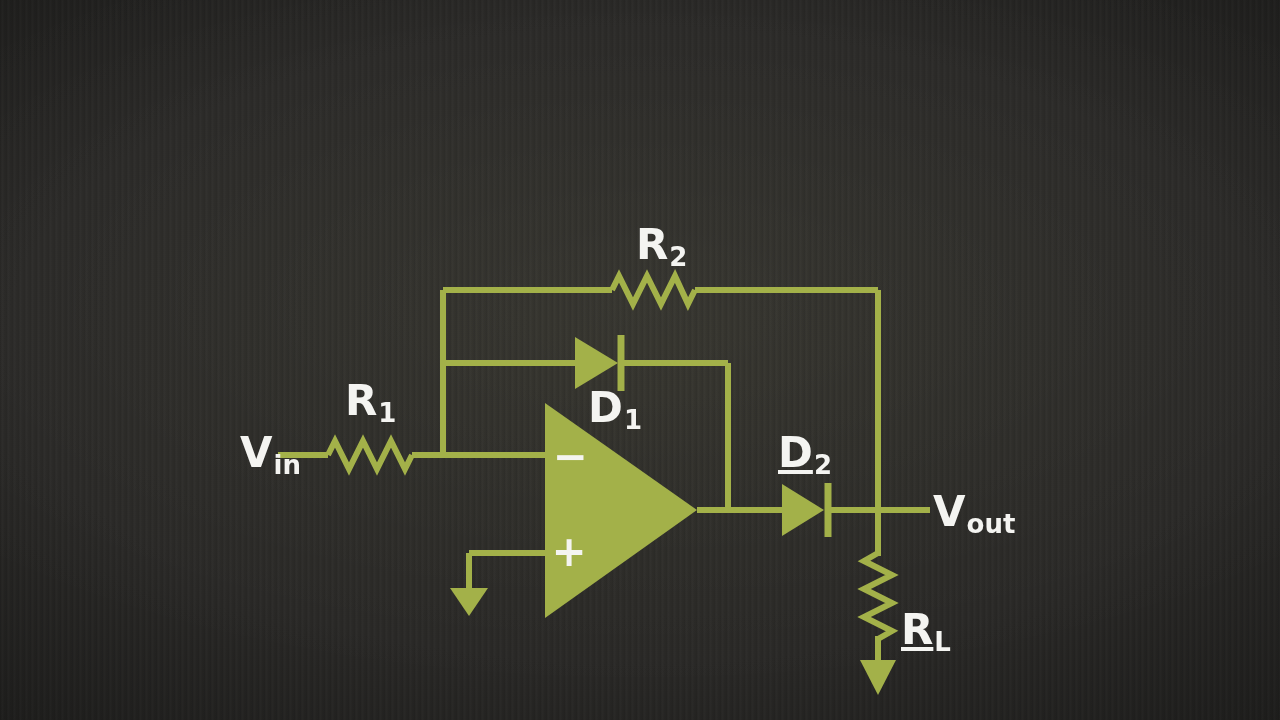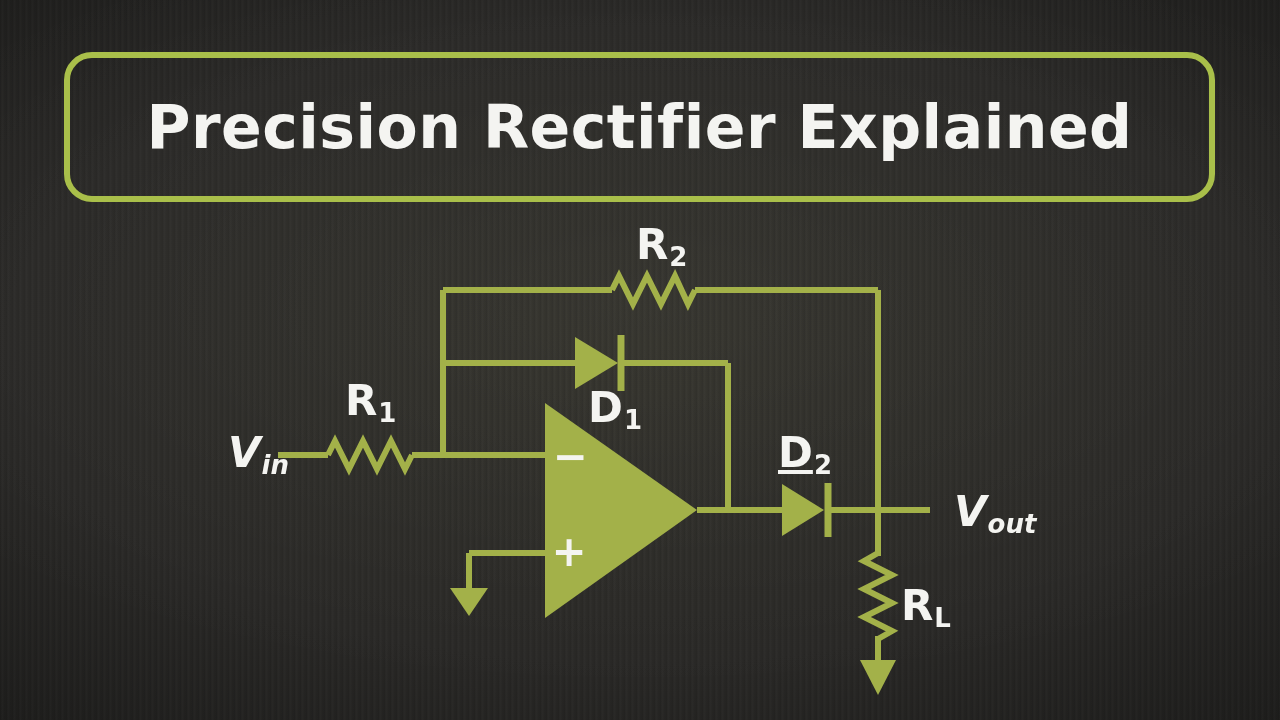--- a/index.html
+++ b/index.html
@@ -89,23 +89,20 @@
     position: relative;
     top: 7px;
     margin-left: 1px;
   }
 </style>
 </head>
 <body>
 
 <div class="stage">
 
-  <div class="title-box">
-    <h1 class="title">Precision Rectifier Explained</h1>
-  </div>
 
   <svg class="circuit-svg" viewBox="0 0 1280 720" xmlns="http://www.w3.org/2000/svg">
 
     <g>
       <path class="wire" d="M278 455 H328 M412 455 H545"></path>
       <polyline class="wire" points="328,455 335,441 349,469 363,441 377,469 391,441 405,469 412,455"></polyline>
     </g>
 
     <g>
       <path class="wire" d="M443 290 V455"></path>
@@ -137,35 +134,35 @@
       <path class="bar" d="M828 483 V537"></path>
     </g>
 
     <g>
       <polyline class="wire" points="878,553 864,561 892,575 864,589 892,603 864,617 892,631 878,639"></polyline>
       <path class="wire" d="M878 636 V663"></path>
       <polygon class="shape" points="860,660 896,660 878,695"></polygon>
     </g>
   </svg>
 
-  <div class="clabel" style="left:228px; top:432px;font-style:italic;">
+  <div class="clabel" style="left:240px; top:432px;">
     <span>V</span><span class="lsub">in</span>
   </div>
   <div class="clabel" style="left:345px; top:380px;">
     <span>R</span><span class="lsub">1</span>
   </div>
   <div class="clabel" style="left:636px; top:224px;">
     <span>R</span><span class="lsub">2</span>
   </div>
   <div class="clabel" style="left:588px; top:387px;">
     <span>D</span><span class="lsub">1</span>
   </div>
   <div class="clabel" style="left:778px; top:432px;text-decoration:underline;">
     <span>D</span><span class="lsub">2</span>
   </div>
-  <div class="clabel" style="left:954px; top:491px;font-style:italic;">
+  <div class="clabel" style="left:933px; top:491px;">
     <span>V</span><span class="lsub">out</span>
   </div>
-  <div class="clabel" style="left:901px; top:585px;">
+  <div class="clabel" style="left:901px; top:609px;text-decoration:underline;">
     <span>R</span><span class="lsub">L</span>
   </div>
 
 </div>
 
 </body></html>

